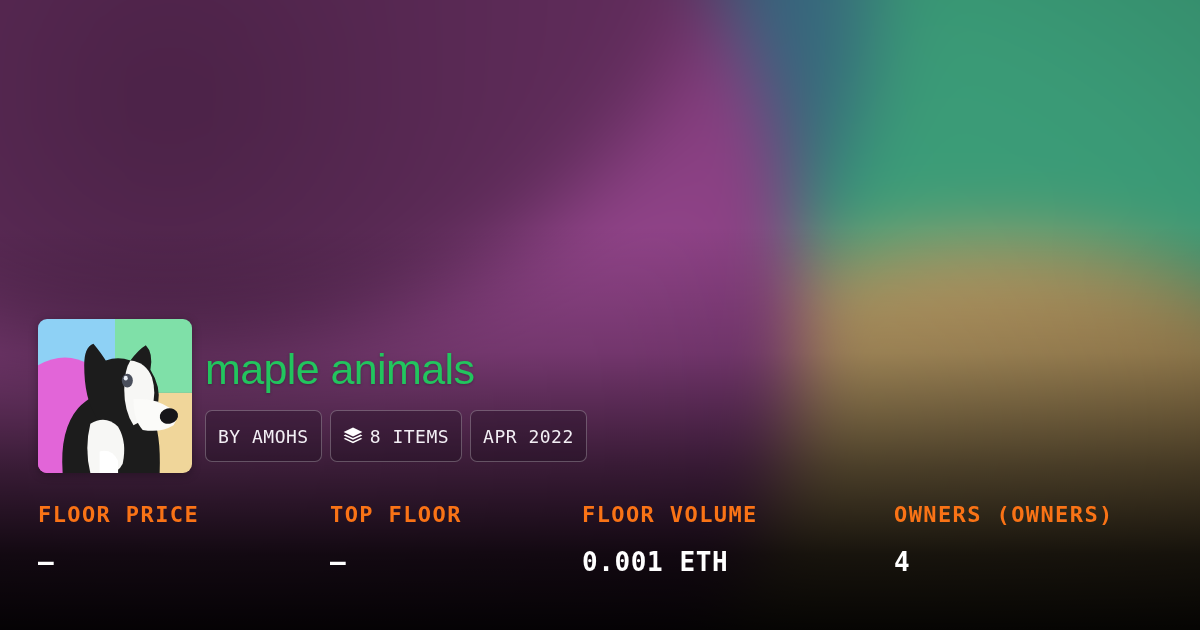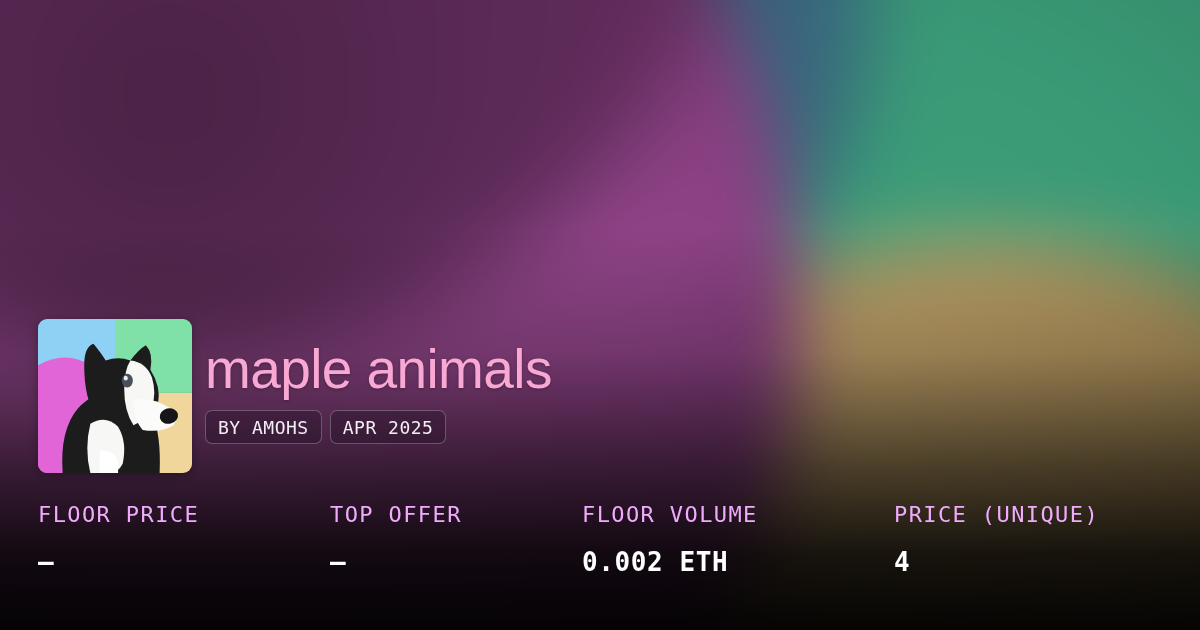--- a/index.html
+++ b/index.html
@@ -80,34 +80,34 @@
     border-radius:9px;
     overflow:hidden;
     box-shadow:0 2px 10px rgba(0,0,0,.30);
   }
   .avatar svg { display:block; width:100%; height:100%; }
 
   
   .titleblock { position:absolute; left:205px; top:336px; }
 
   .title {
-    font-size:55px;
+    font-size:43px;
     line-height:66px;
     font-weight:400;
     letter-spacing:-0.6px;
-    color:#f9a8d4;
+    color:#22c55e;
     white-space:nowrap;
     text-shadow:0 1px 3px rgba(0,0,0,.25);
   }
 
   .badges { display:flex; gap:8px; margin-top:8px; }
 
   .badge {
     display:flex; align-items:center; gap:7px;
-    height:34px;
+    height:52px;
     padding:0 12px;
     border:1px solid rgba(255,255,255,.26);
     border-radius:7px;
     background:rgba(20,10,22,.30);
     color:#f2eef4;
     font-family:"DejaVu Sans Mono","Liberation Mono",monospace;
     font-size:18px;
     letter-spacing:.5px;
     white-space:nowrap;
   }
@@ -117,22 +117,23 @@
   
   .stats {
     position:absolute; left:38px; right:38px; top:502px;
     display:grid;
     grid-template-columns:292px 252px 312px auto;
   }
   .stat-label {
     font-family:"DejaVu Sans Mono","Liberation Mono",monospace;
     font-size:22px;
     letter-spacing:1.4px;
-    color:#f0abfc;
-    white-space:nowrap;
+    color:#f97316;
+    white-space:nowrap;
+    font-weight:bold;
   }
   .stat-value {
     margin-top:20px;
     font-family:"DejaVu Sans Mono","Liberation Mono",monospace;
     font-size:26px;
     font-weight:700;
     letter-spacing:.6px;
     color:#ffffff;
     white-space:nowrap;
   }
@@ -185,47 +186,57 @@
     <div class="titleblock">
       <div class="title">maple animals</div>
 
       <div class="badges">
 
         <div class="badge">
           <span>BY AMOHS</span>
         </div>
 
 
-
         <div class="badge">
-          <span>APR 2025</span>
+          <span class="badge-icon">
+            <svg width="20" height="18" viewBox="0 0 20 18">
+              <path d="M10 0.6 L19.4 5 L10 9.4 L0.6 5 Z" fill="#ffffff"></path>
+              <path d="M10 11.0 L17.6 7.5 L19.4 8.4 L10 12.8 L0.6 8.4 L2.4 7.5 Z" fill="#ffffff"></path>
+              <path d="M10 14.4 L17.6 10.9 L19.4 11.8 L10 16.2 L0.6 11.8 L2.4 10.9 Z" fill="#ffffff"></path>
+            </svg>
+          </span>
+          <span>8 ITEMS</span>
+        </div>
+
+        <div class="badge">
+          <span>APR 2022</span>
         </div>
 
 
       </div>
     </div>
 
     <div class="stats">
 
       <div>
         <div class="stat-label">FLOOR PRICE</div>
         <div class="stat-value">–</div>
       </div>
 
       <div>
-        <div class="stat-label">TOP OFFER</div>
+        <div class="stat-label">TOP FLOOR</div>
         <div class="stat-value">–</div>
       </div>
 
       <div>
         <div class="stat-label">FLOOR VOLUME</div>
-        <div class="stat-value">0.002 ETH</div>
-      </div>
-
-      <div>
-        <div class="stat-label">PRICE (UNIQUE)</div>
+        <div class="stat-value">0.001 ETH</div>
+      </div>
+
+      <div>
+        <div class="stat-label">OWNERS (OWNERS)</div>
         <div class="stat-value">4</div>
       </div>
 
     </div>
 
   </div>
 </div>
 
 </body></html>

